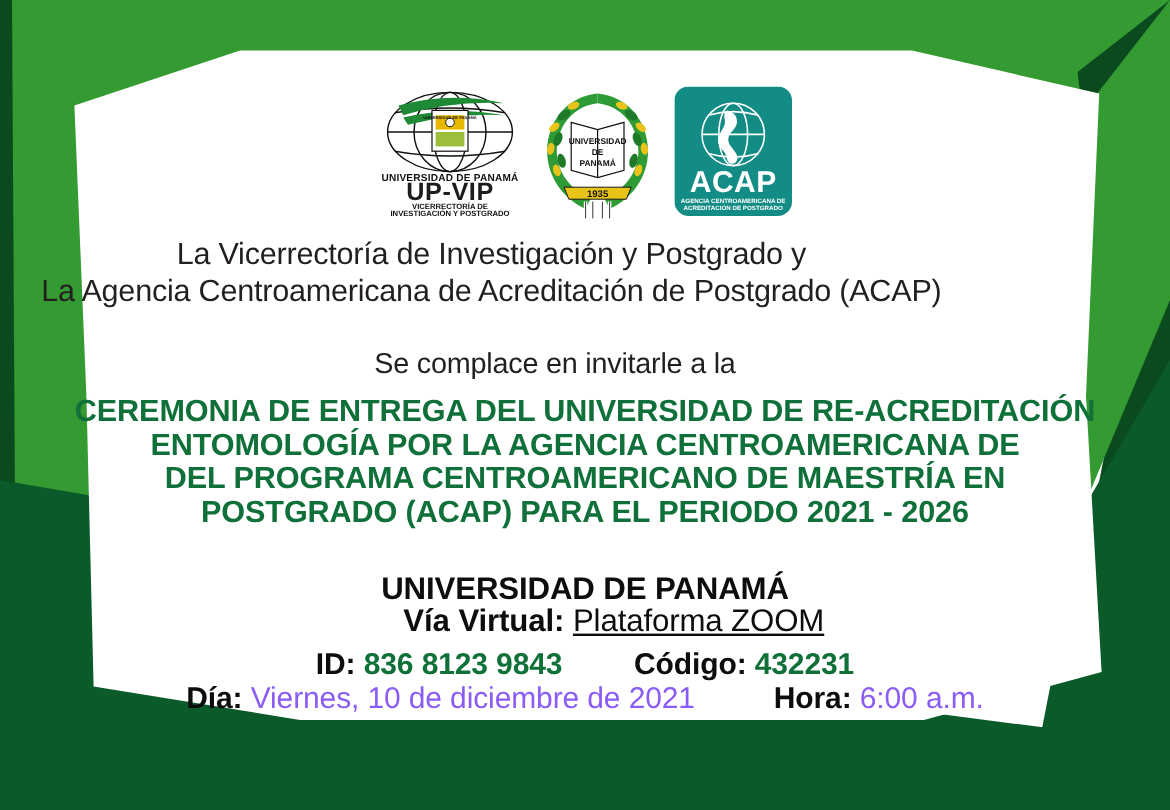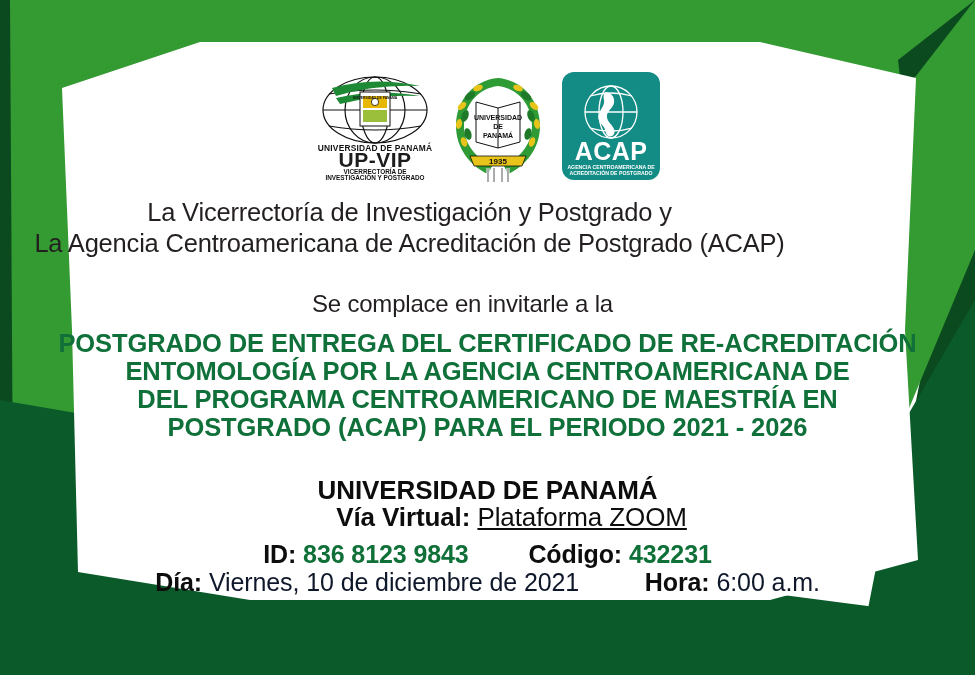--- a/index.html
+++ b/index.html
@@ -135,21 +135,21 @@
     top: 567px;
     left: 0;
     width: 975px;
     font-size: 25px;
     line-height: 30px;
     color: #0d0d0d;
     letter-spacing: -0.1px;
   }
   .lbl { font-weight: bold; margin-top: 21px; }
   .val-green { color: #0f7038; font-weight: bold; text-align: center; }
-  .val-plain { color: #0f172a; }
+  .val-plain { color: #8b5cf6; }
   .gap-wide { display: inline-block; width: 46px; }
   .gap-mid { display: inline-block; width: 52px; }
 </style>
 </head>
 <body>
 
 <div id="invitation">
 
   <svg class="bg-layer" viewBox="0 0 975 675" aria-hidden="true">
     <rect x="0" y="0" width="975" height="675" fill="#FFFFFF"></rect>
@@ -254,21 +254,21 @@
     </div>
 
     <div class="intro">
       <div>La Vicerrectoría de Investigación y Postgrado y</div>
       <div>La Agencia Centroamericana de Acreditación de Postgrado (ACAP)</div>
     </div>
 
     <div class="invite-line">Se complace en invitarle a la</div>
 
     <div class="ceremony">
-      <div>POSTGRADO DE ENTREGA DEL CERTIFICADO DE RE-ACREDITACIÓN</div>
+      <div>CEREMONIA DE ENTREGA DEL UNIVERSIDAD DE RE-ACREDITACIÓN</div>
       <div>ENTOMOLOGÍA POR LA AGENCIA CENTROAMERICANA DE</div>
       <div>DEL PROGRAMA CENTROAMERICANO DE MAESTRÍA EN</div>
       <div>POSTGRADO (ACAP) PARA EL PERIODO 2021 - 2026</div>
     </div>
 
     <div class="venue">UNIVERSIDAD DE PANAMÁ</div>
 
     <div class="via-line">
       <span class="via-label">Vía Virtual:</span>
       <span class="zoom-link">Plataforma ZOOM</span>

